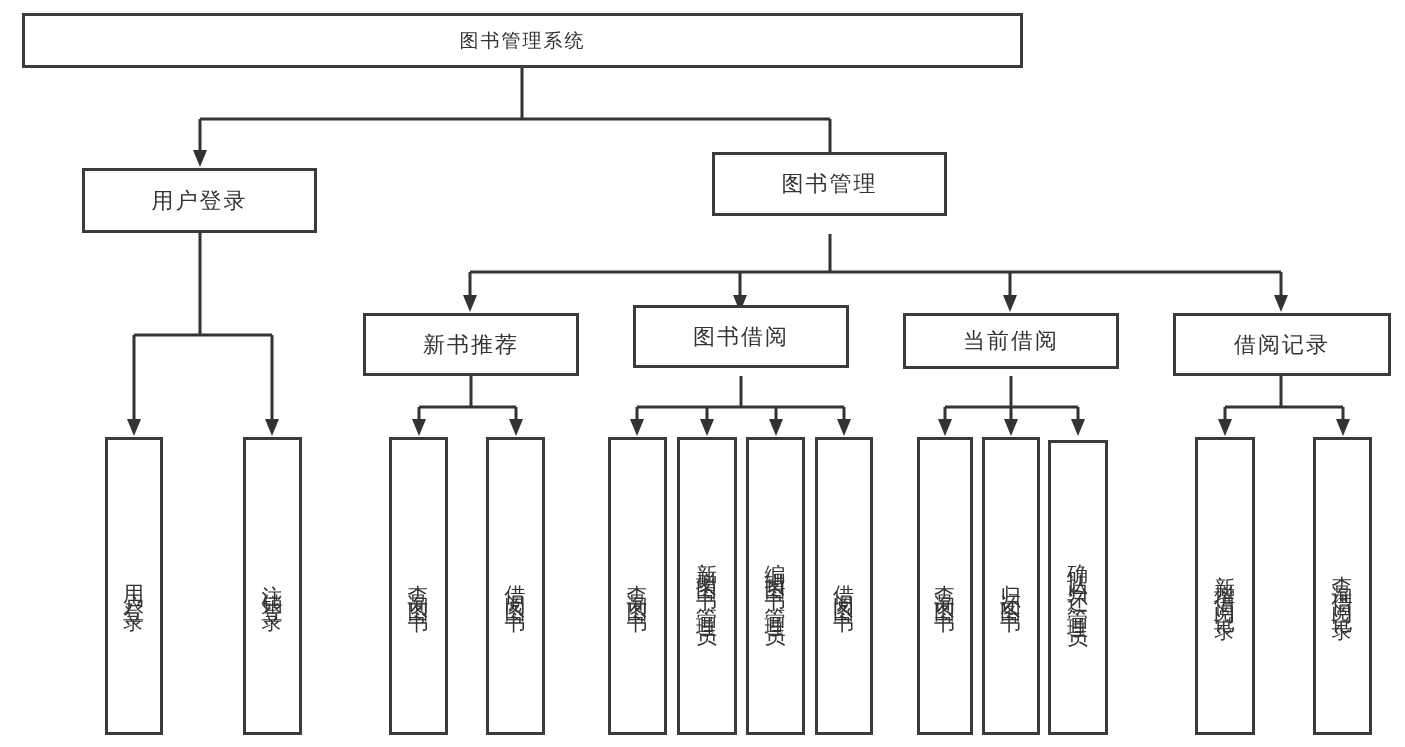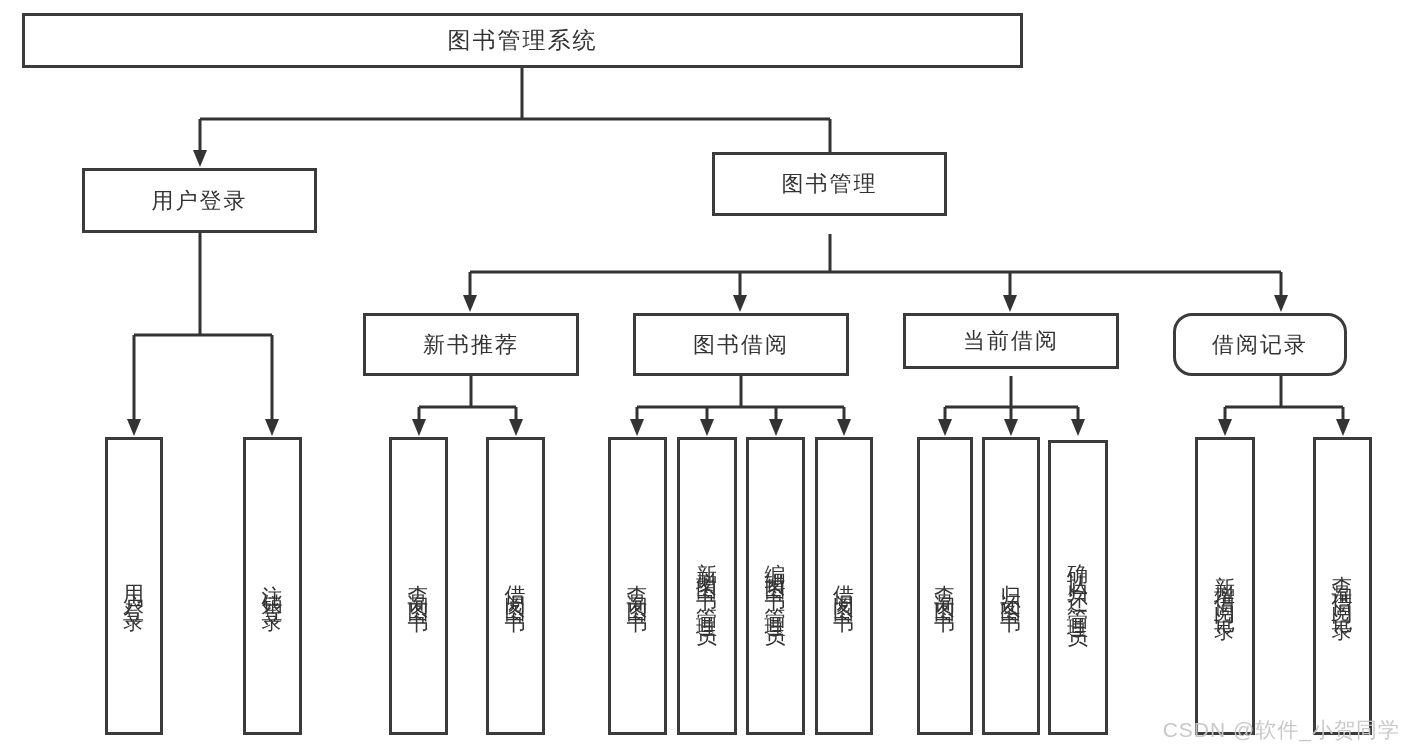--- a/index.html
+++ b/index.html
@@ -25,21 +25,21 @@
     display: flex;
     align-items: center;
     justify-content: center;
     text-align: center;
   }
   .h-node {
     font-size: 22px;
     letter-spacing: 2px;
     white-space: nowrap;
   }
-  .root-node { font-size: 23px; }
+  .root-node { font-size: 19px; }
   .v-node {
     writing-mode: vertical-rl;
     text-orientation: mixed;
     font-size: 21px;
     letter-spacing: 9px;
     line-height: 1;
   }
   .watermark {
     position: absolute;
     right: 5px;
@@ -87,37 +87,36 @@
       <polygon points="1336,419 1350,419 1343,436"></polygon>
     </g>
   </svg>
 
   <div class="node h-node root-node" style="left:22px; top:13px; width:1001px; height:55px;">图书管理系统</div>
 
   <div class="node h-node" style="left:82px; top:168px; width:235px; height:65px;">用户登录</div>
   <div class="node h-node" style="left:712px; top:152px; width:235px; height:64px;">图书管理</div>
 
   <div class="node h-node" style="left:363px; top:313px; width:216px; height:63px;">新书推荐</div>
-  <div class="node h-node" style="left:633px; top:313px; width:216px; height:63px;">图书借阅</div>
+  <div class="node h-node" style="left:633px; top:305px; width:216px; height:63px;">图书借阅</div>
   <div class="node h-node" style="left:903px; top:313px; width:216px; height:56px;">当前借阅</div>
-  <div class="node h-node" style="left:1173px; top:313px; width:174px; height:63px;border-radius:19px;">借阅记录</div>
+  <div class="node h-node" style="left:1173px; top:313px; width:218px; height:63px;">借阅记录</div>
 
   <div class="node v-node" style="left:105px; top:437px; width:58px; height:298px;">用户登录</div>
   <div class="node v-node" style="left:243px; top:437px; width:59px; height:298px;">注销登录</div>
 
   <div class="node v-node" style="left:389px; top:437px; width:59px; height:298px;">查询图书</div>
   <div class="node v-node" style="left:486px; top:437px; width:59px; height:298px;">借阅图书</div>
 
   <div class="node v-node" style="left:608px; top:437px; width:59px; height:298px;">查询图书</div>
   <div class="node v-node" style="left:677px; top:437px; width:60px; height:298px;">新增图书（管理员）</div>
   <div class="node v-node" style="left:746px; top:437px; width:59px; height:298px;">编辑图书（管理员）</div>
   <div class="node v-node" style="left:815px; top:437px; width:58px; height:298px;">借阅图书</div>
 
   <div class="node v-node" style="left:917px; top:437px; width:56px; height:298px;">查询图书</div>
   <div class="node v-node" style="left:982px; top:437px; width:58px; height:298px;">归还图书</div>
   <div class="node v-node" style="left:1048px; top:440px; width:60px; height:295px;">确认归还（管理员）</div>
 
   <div class="node v-node" style="left:1195px; top:437px; width:60px; height:298px;">新增借阅记录</div>
   <div class="node v-node" style="left:1313px; top:437px; width:59px; height:298px;">查询借阅记录</div>
 
-  <div class="watermark">CSDN @软件_小贺同学</div>
 
 </div>
 
 </body></html>

